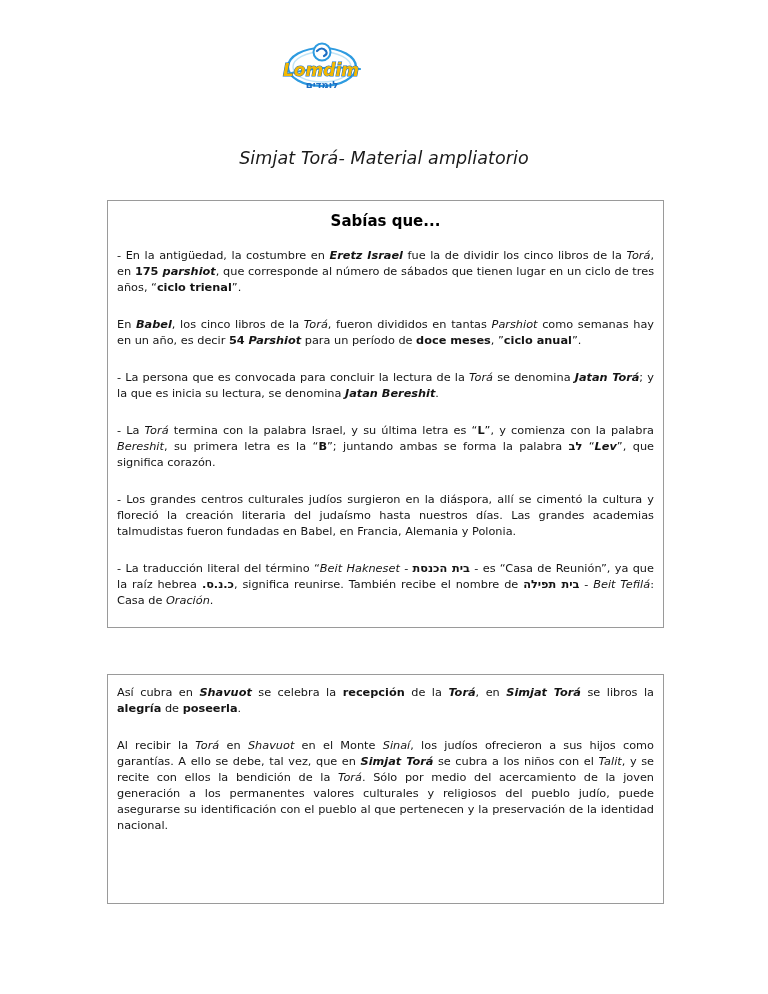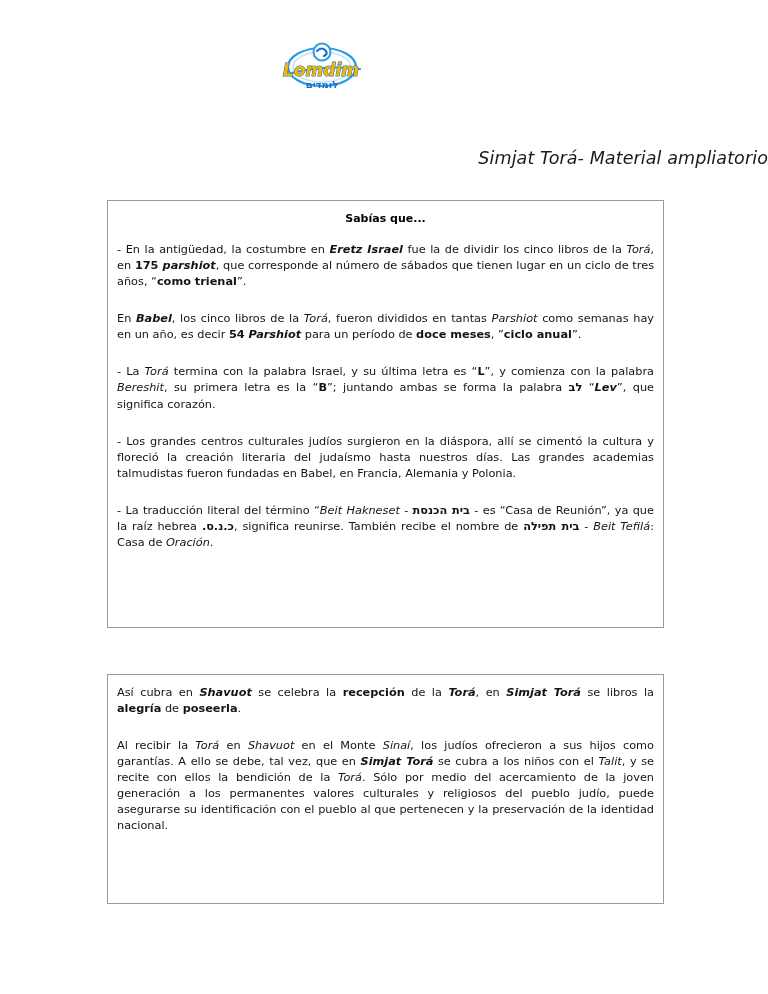--- a/index.html
+++ b/index.html
@@ -31,21 +31,21 @@
     height: 52px;
   }
   .logo svg { display: block; }
 
   
   .doc-title {
     position: absolute;
     left: 0;
     top: 148px;
     width: 768px;
-    text-align: right;
+    text-align: center;
     font-style: italic;
     font-size: 17.5px;
     letter-spacing: 0.1px;
     color: #1a1a1a;
   }
 
   
   .box {
     position: absolute;
     left: 107px;
@@ -54,21 +54,21 @@
     border: 1px solid #9a9a9a;
     background: #ffffff;
     padding: 10px 9px 10px 9px;
   }
   .box--one { top: 200px; height: 428px; }
   .box--two { top: 674px; height: 230px; }
 
   .box-head {
     text-align: center;
     font-weight: bold;
-    font-size: 11px;
+    font-size: 15px;
     margin: 1px 0 0 0;
     line-height: 1.3;
   }
   .box-head--underline {
     text-decoration: underline;
     font-style: italic;
   }
 
   p.para {
     margin: 0;
@@ -107,28 +107,31 @@
   </div>
 </div>
 
 <div class="doc-title">Simjat Torá- Material ampliatorio</div>
 
 <div class="box box--one">
 
   <div class="box-head">Sabías que...</div>
 
   <p class="para">
-    <span>-  En la antigüedad, la costumbre en </span><span class="bi">Eretz Israel</span><span> fue la de dividir los cinco libros de la </span><span class="i">Torá</span><span>, en </span><span class="b">175 </span><span class="bi">parshiot</span><span>, que corresponde al número de sábados que tienen lugar en un ciclo de tres años, “</span><span class="b">como trienal</span><span>”.</span>
+    <span>-  En la antigüedad, la costumbre en </span><span class="bi">Eretz Israel</span><span> fue la de dividir los cinco libros de la </span><span class="i">Torá</span><span>, en </span><span class="b">175 </span><span class="bi">parshiot</span><span>, que corresponde al número de sábados que tienen lugar en un ciclo de tres años, “</span><span class="b">ciclo trienal</span><span>”.</span>
   </p>
 
   <p class="para">
     <span>En </span><span class="bi">Babel</span><span>, los cinco libros de la </span><span class="i">Torá</span><span>, fueron divididos en tantas </span><span class="i">Parshiot</span><span> como semanas hay en un año, es decir </span><span class="b">54 </span><span class="bi">Parshiot</span><span> para un período de </span><span class="b">doce meses</span><span>, ”</span><span class="b">ciclo anual</span><span>”.</span>
   </p>
 
 
+  <p class="para">
+    <span>-  La persona que es convocada para concluir la lectura de la </span><span class="i">Torá</span><span> se denomina </span><span class="bi">Jatan Torá</span><span>; y la que es inicia su lectura, se denomina </span><span class="bi">Jatan Bereshit</span><span>.</span>
+  </p>
 
   <p class="para">
     <span>-   La </span><span class="i">Torá</span><span> termina con la palabra Israel, y su última letra es “</span><span class="b">L</span><span>”, y comienza con la palabra </span><span class="i">Bereshit</span><span>, su primera letra es la “</span><span class="b">B</span><span>”; juntando ambas se forma la palabra </span><span class="heb">לב</span><span> “</span><span class="bi">Lev</span><span>”, que significa corazón.</span>
   </p>
 
   <p class="para">
     <span>-   Los grandes centros culturales judíos surgieron en la diáspora, allí se cimentó la cultura y floreció la creación literaria del judaísmo hasta nuestros días. Las grandes academias talmudistas fueron fundadas en Babel, en Francia, Alemania y Polonia.</span>
   </p>
 
   <p class="para">

